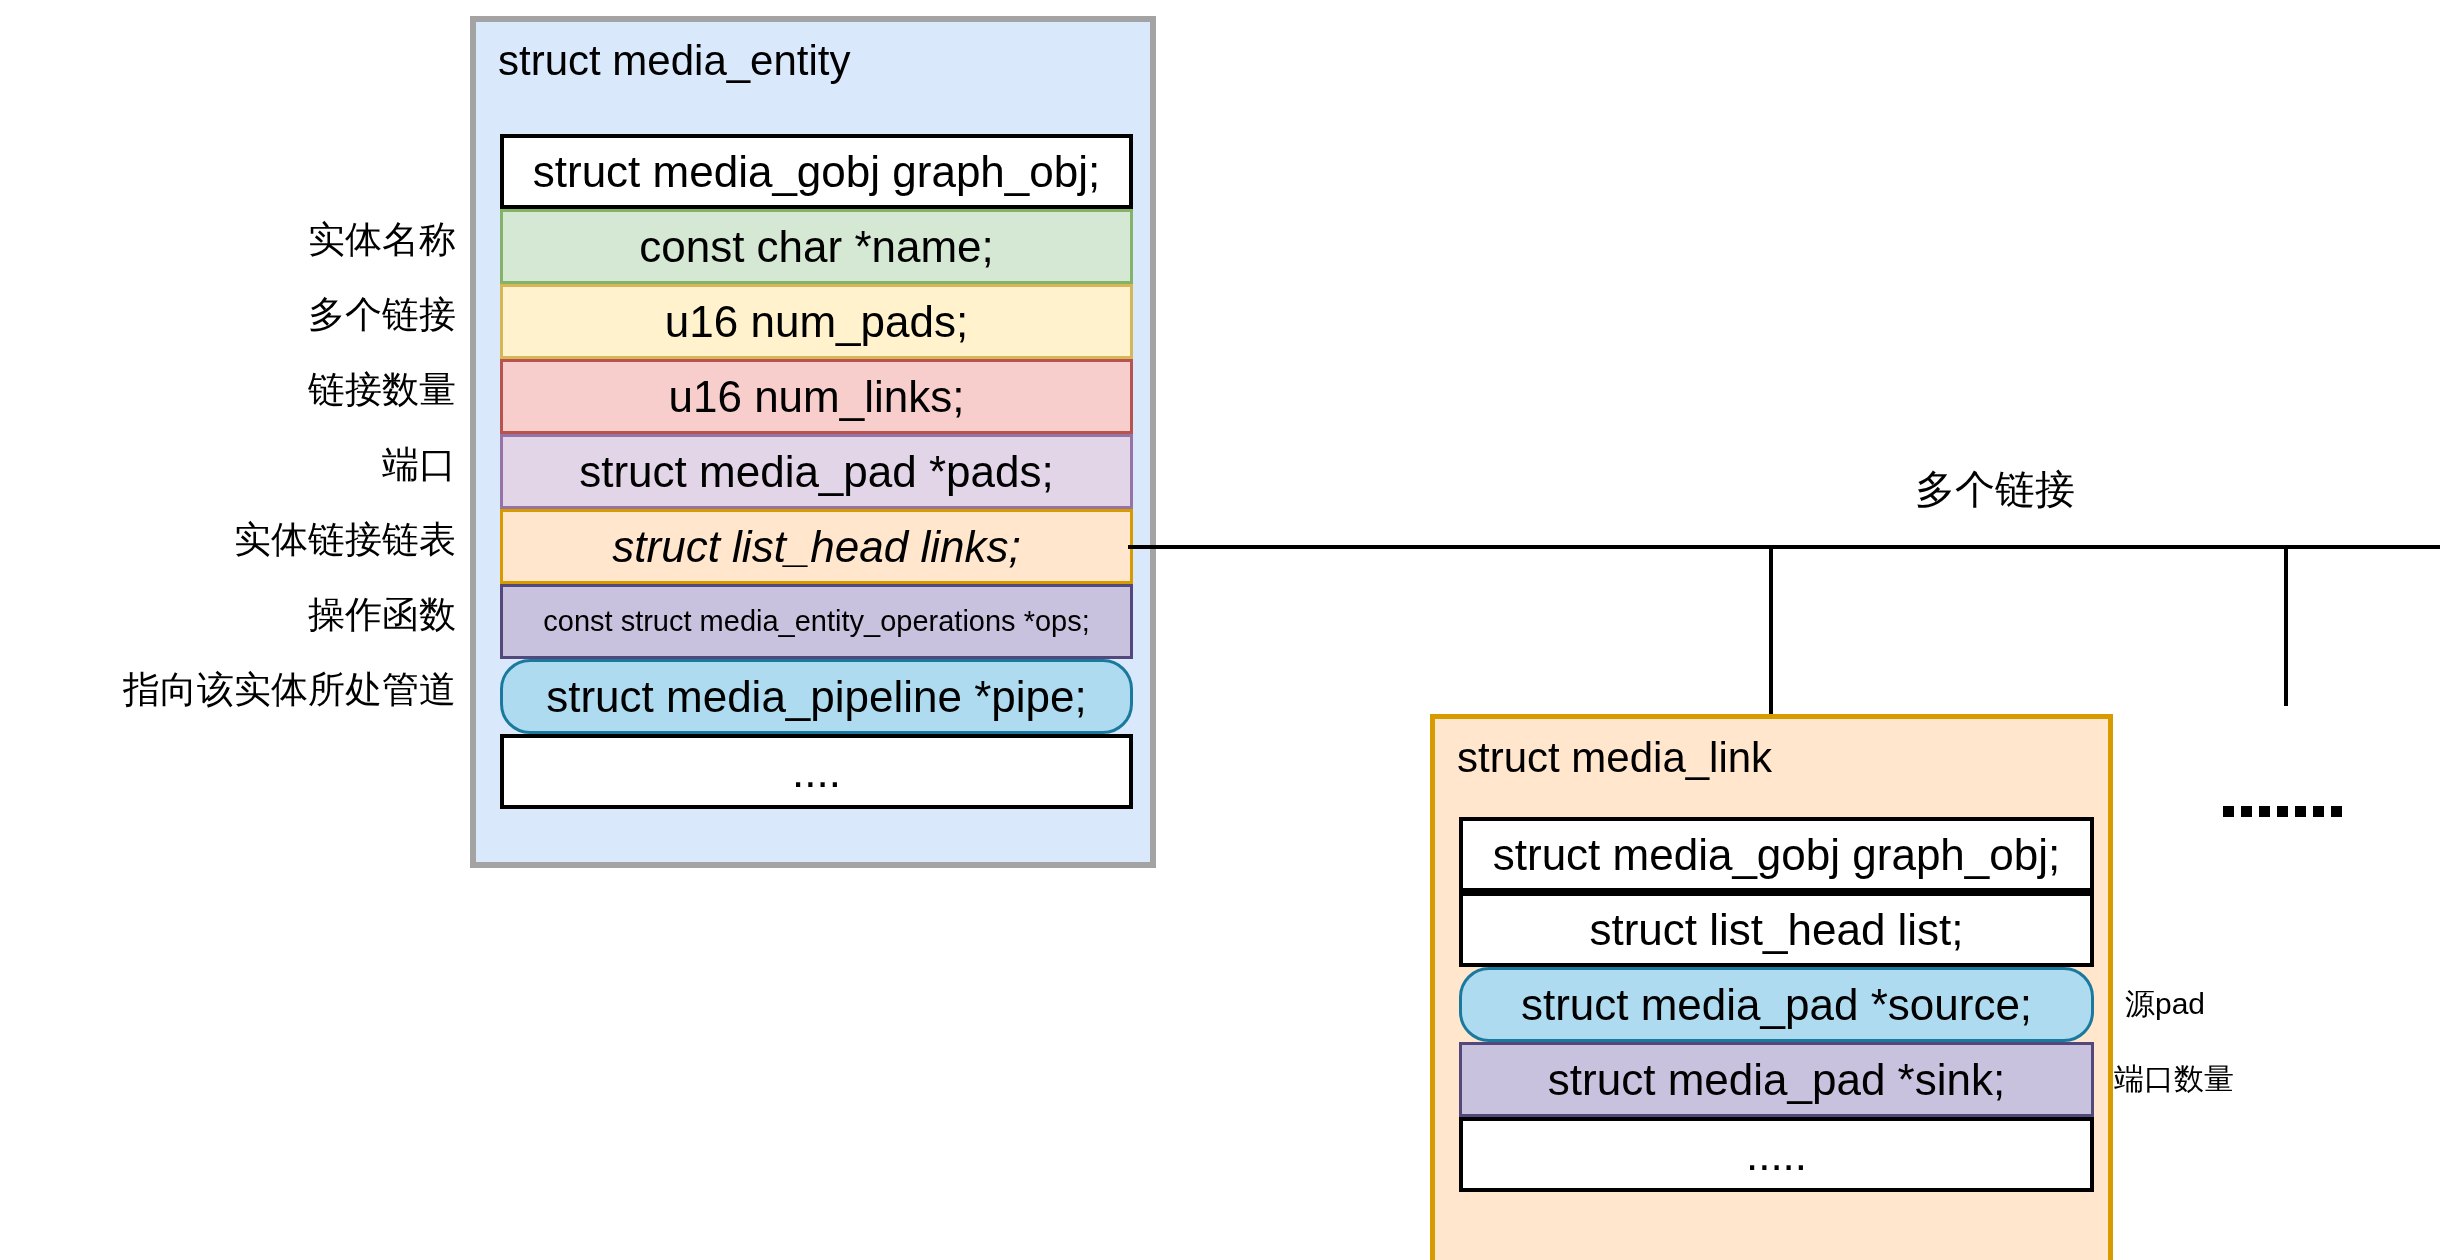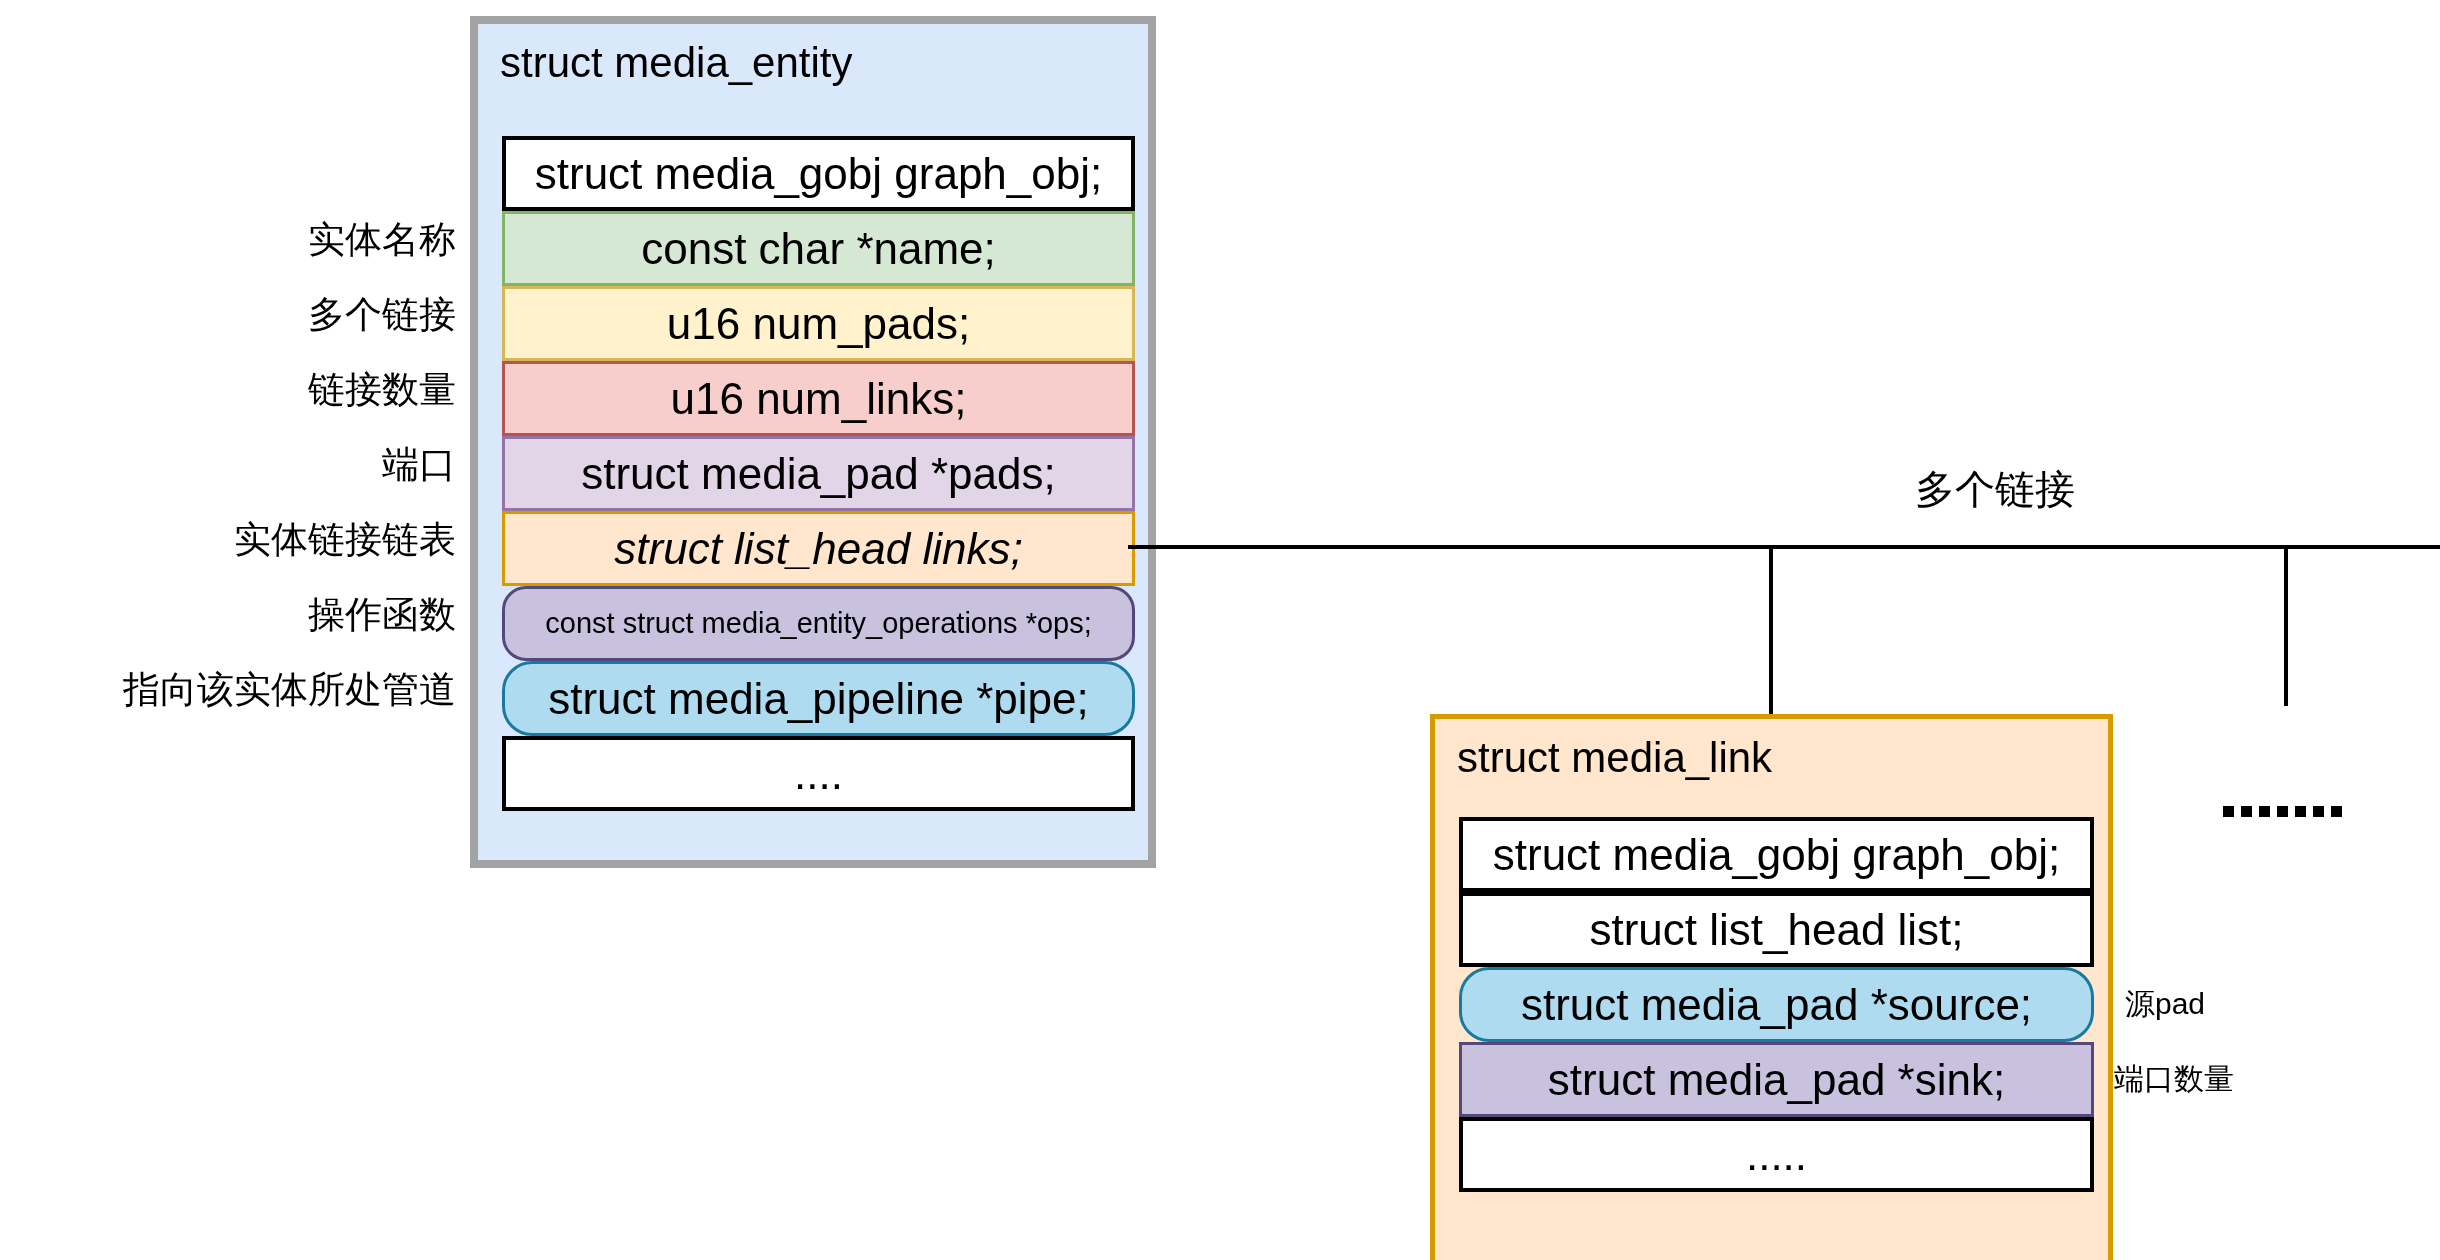--- a/index.html
+++ b/index.html
@@ -8,21 +8,21 @@
     width:2440px;height:1260px;
     background:#ffffff;
     font-family:"Liberation Sans","DejaVu Sans",sans-serif;
     color:#000;
     overflow:hidden;
   }
   
   .box{position:absolute;box-sizing:border-box;}
   .box.entity{
     left:470px;top:16px;width:686px;height:852px;
-    background:#dae8fc;border:8px solid #a3a3a3;
+    background:#dae8fc;border:6px solid #a3a3a3;
   }
   .box.link{
     left:1430px;top:714px;width:683px;height:676px;
     background:#ffe6cc;border:5px solid #d79b00;
   }
   .box-title{
     position:absolute;left:22px;top:14px;
     font-size:42px;line-height:1.2;white-space:nowrap;
   }
   .rows{position:absolute;}
@@ -35,21 +35,21 @@
     background:#fff;border:3px solid #000;
   }
   .row.white {background:#ffffff;border:4px solid #000000;}
   .row.green {background:#d5e8d4;border-color:#82b366;}
   .row.yellow{background:#fff2cc;border-color:#d6b656;}
   .row.red   {background:#f8cecc;border-color:#b85450;}
   .row.purple{background:#e1d5e7;border-color:#9673a6;}
   .row.orange{background:#ffe6cc;border-color:#d79b00;font-style:italic;}
   .row.slate {background:#c8c2df;border-color:#52487c;}
   .row.cyan  {background:#aedbf0;border-color:#1a7a9e;border-radius:30px;}
-  .row.small {font-size:29px;border-radius:24px;}
+  .row.small {font-size:29px;}
   
   .side-label{
     position:absolute;right:1984px;height:50px;
     display:flex;align-items:center;
     font-size:37px;white-space:nowrap;
   }
   .pad-label{
     position:absolute;height:46px;
     display:flex;align-items:center;
     font-size:30px;white-space:nowrap;

